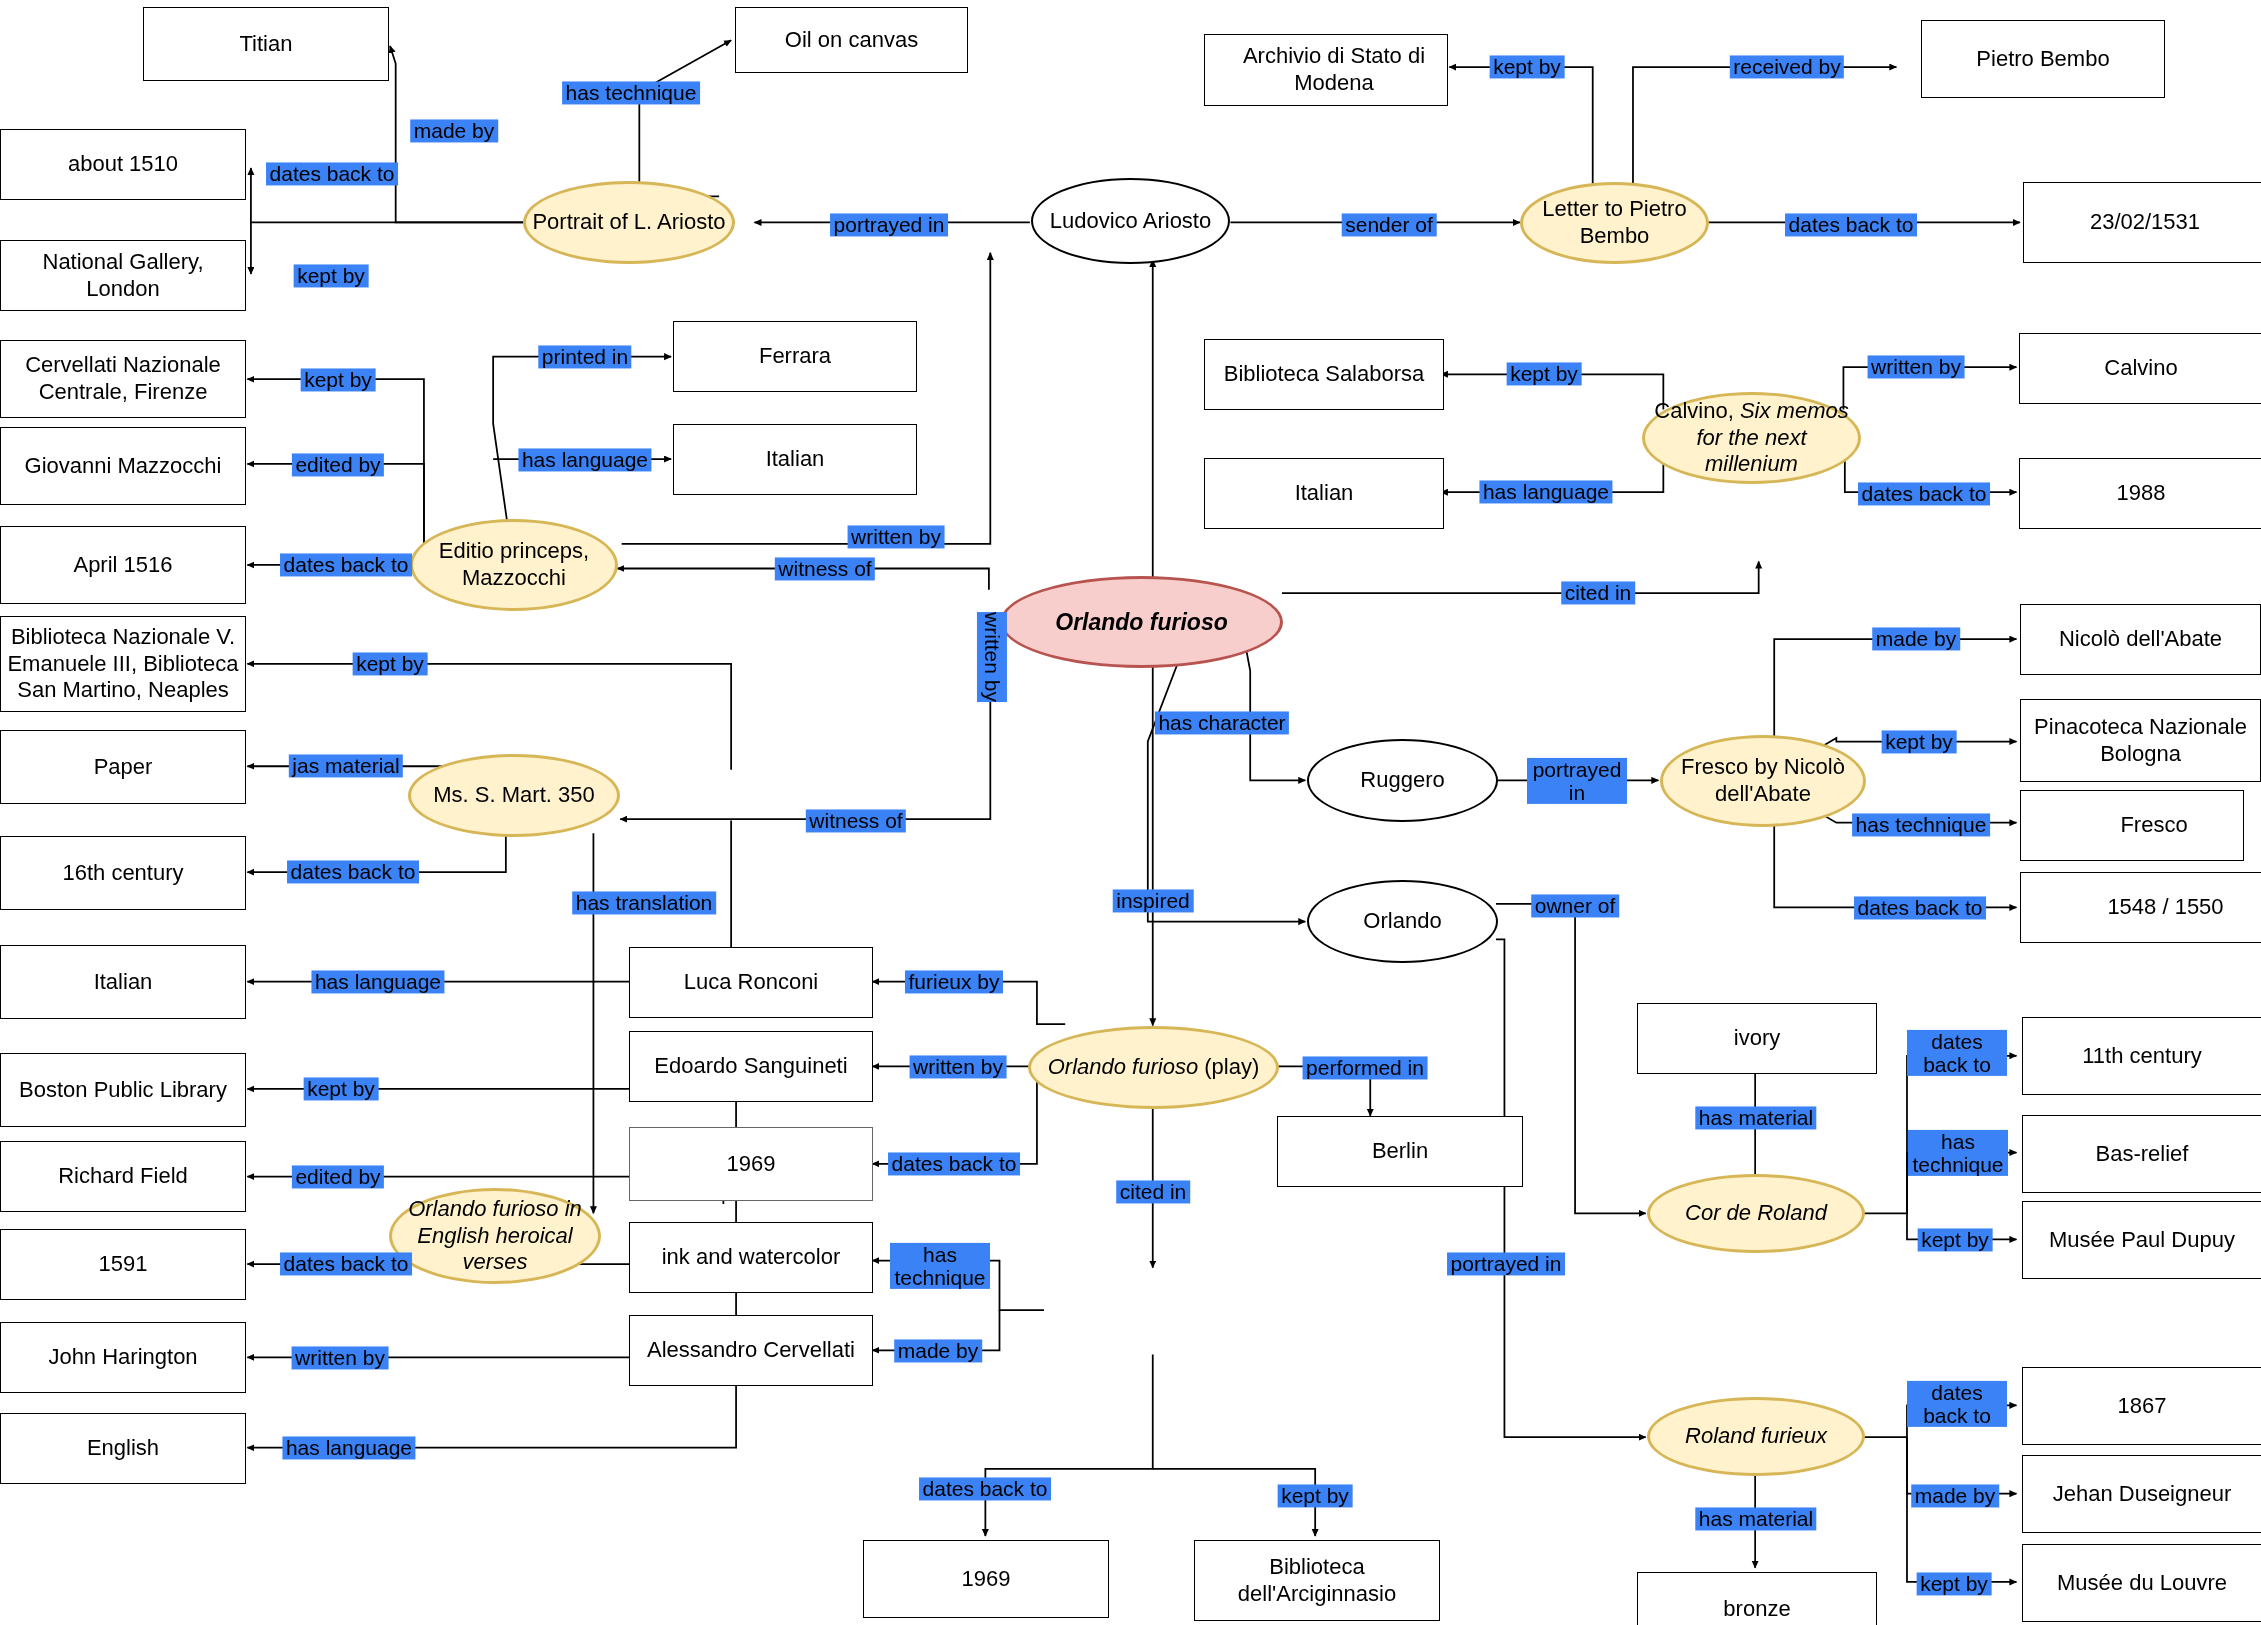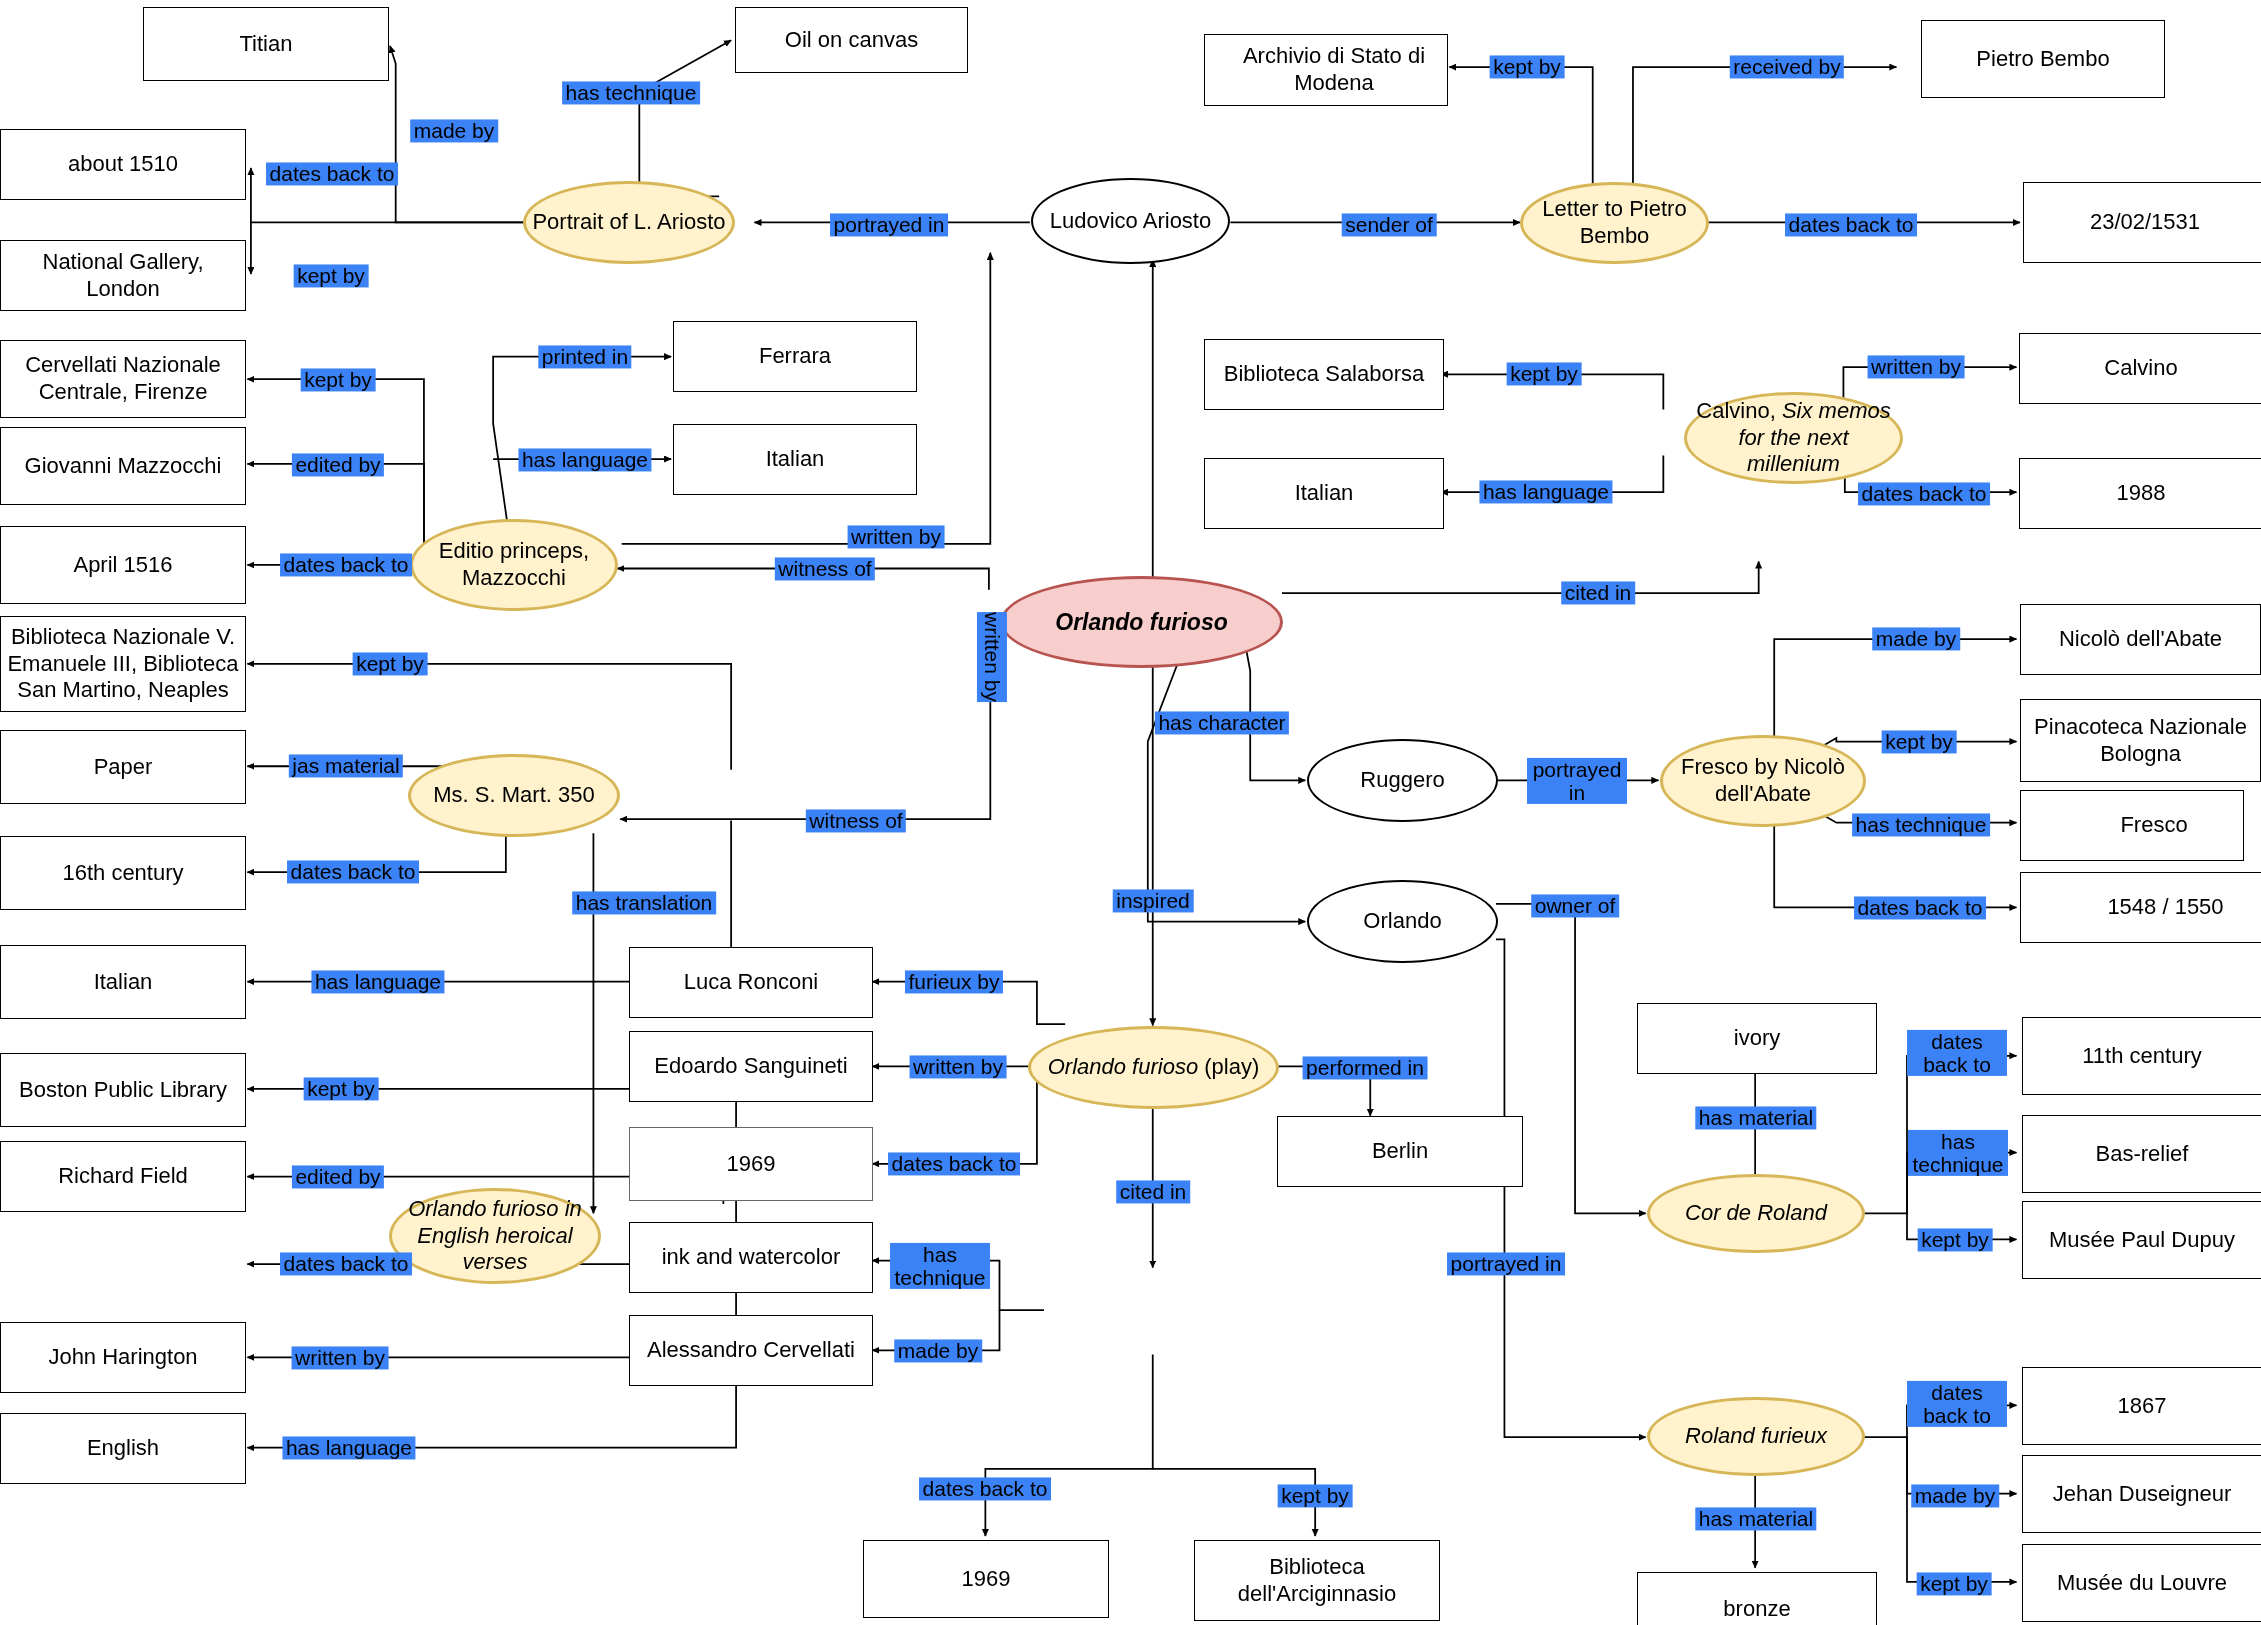--- a/index.html
+++ b/index.html
@@ -255,21 +255,21 @@
   </div>
 
   <div class="node box" style="left:2019px; top:333px; width:244px; height:71px;">
     <span class="inner">Calvino</span>
   </div>
 
   <div class="node box" style="left:2019px; top:458px; width:244px; height:71px;">
     <span class="inner">1988</span>
   </div>
 
-  <div class="node ellipse gold" style="left:1684px; top:392px; width:219px; height:92px;">
+  <div class="node ellipse gold" style="left:1642px; top:392px; width:219px; height:92px;">
     <span class="inner"><span>Calvino,</span> <span class="italic">Six memos for the next millenium</span></span>
   </div>
 
   <div class="node ellipse rose" style="left:1000px; top:576px; width:283px; height:92px; font-size:23px;">
     <span class="inner bolditalic">Orlando furioso</span>
   </div>
 
   <div class="node box" style="left:0px; top:616px; width:246px; height:96px;">
     <span class="inner">Biblioteca Nazionale V. Emanuele III, Biblioteca San Martino, Neaples</span>
   </div>
@@ -319,20 +319,23 @@
   </div>
 
   <div class="node box" style="left:0px; top:1053px; width:246px; height:74px;">
     <span class="inner">Boston Public Library</span>
   </div>
 
   <div class="node box" style="left:0px; top:1141px; width:246px; height:71px;">
     <span class="inner">Richard Field</span>
   </div>
 
+  <div class="node box" style="left:0px; top:1229px; width:246px; height:71px;">
+    <span class="inner">1591</span>
+  </div>
 
   <div class="node box" style="left:0px; top:1322px; width:246px; height:71px;">
     <span class="inner">John Harington</span>
   </div>
 
   <div class="node box" style="left:0px; top:1413px; width:246px; height:71px;">
     <span class="inner">English</span>
   </div>
 
   <div class="node ellipse gold" style="left:389px; top:1188px; width:212px; height:96px;">

